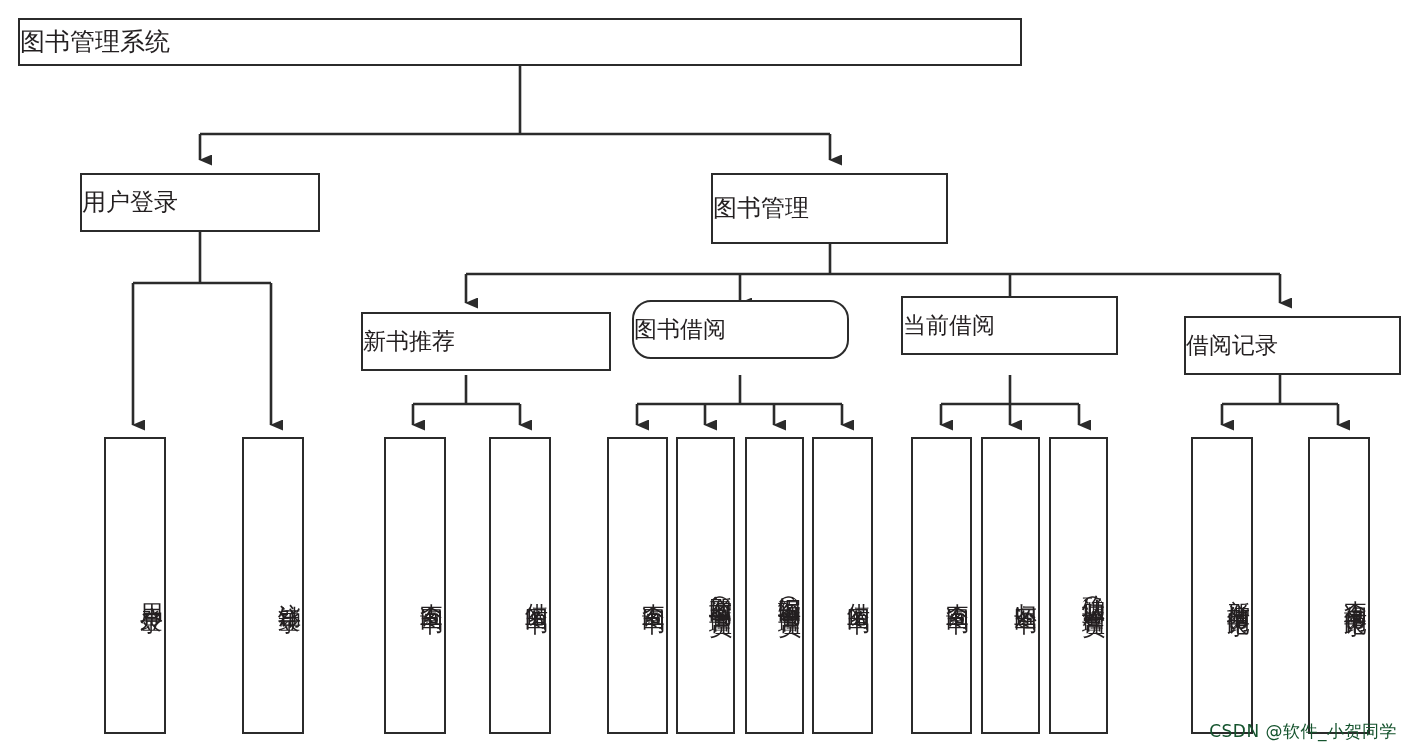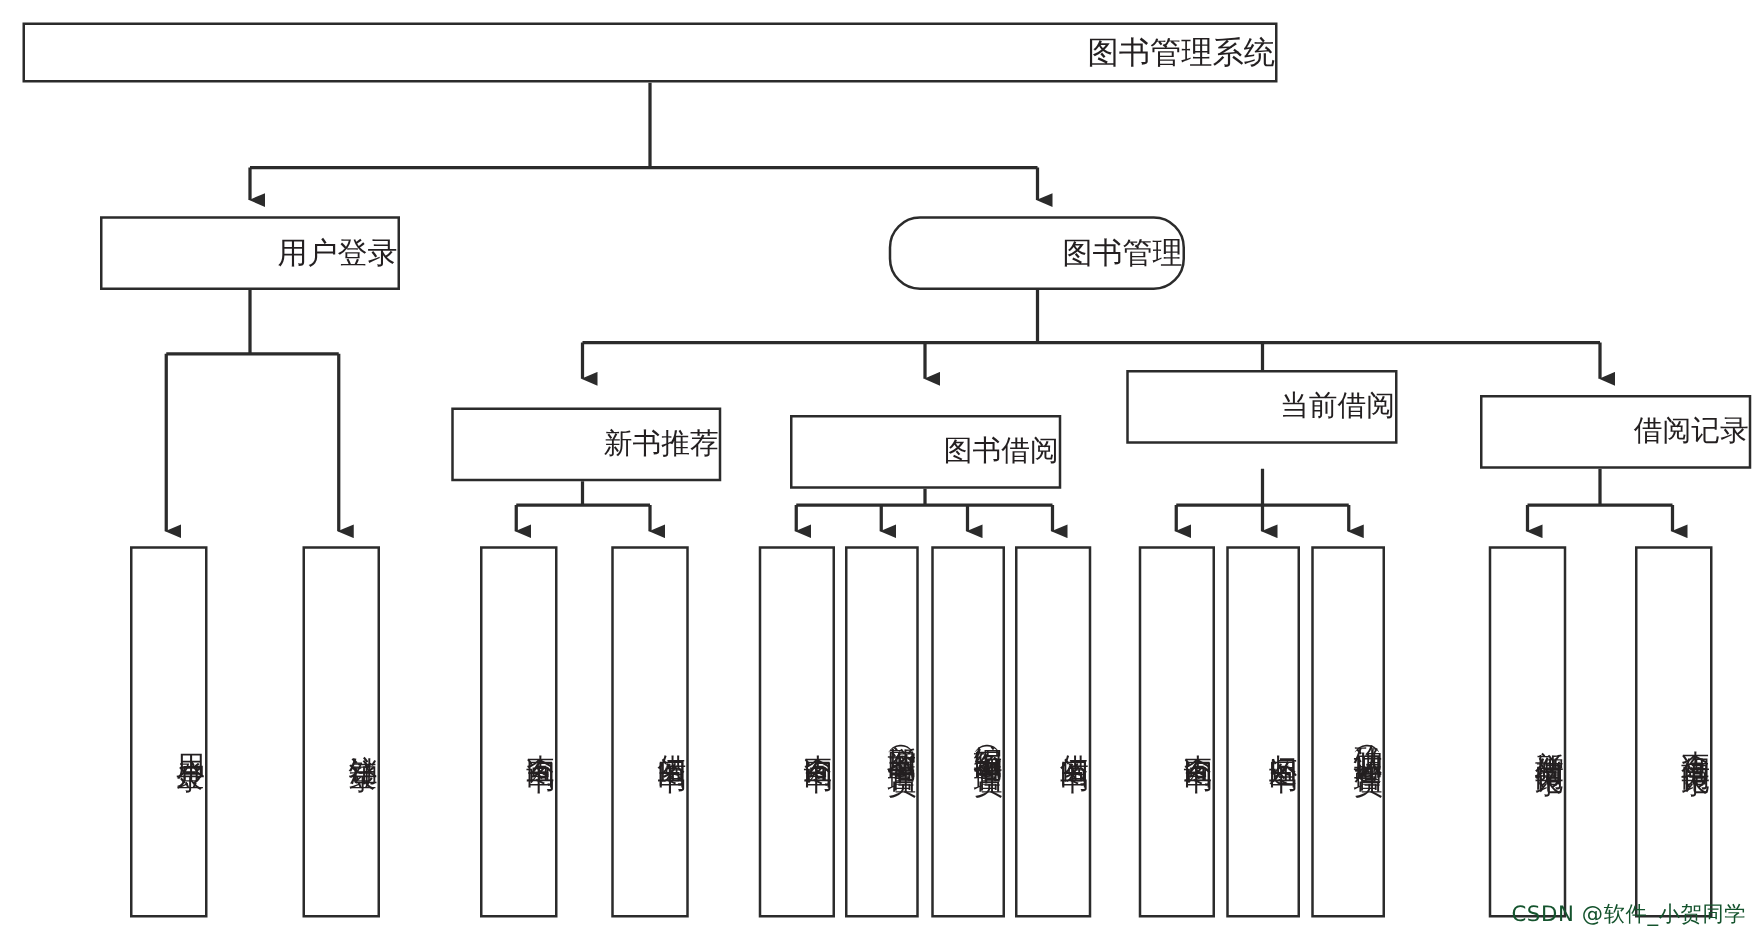--- a/index.html
+++ b/index.html
@@ -23,21 +23,21 @@
     height:747px;
     pointer-events:none;
   }
   .node{
     position:absolute;
     box-sizing:border-box;
     background:#ffffff;
     border:2px solid #2b2b2b;
     display:flex;
     align-items:center;
-    justify-content:flex-end;
+    justify-content:flex-start;
     color:#231f20;
     line-height:1.12;
     text-align:center;
   }
   .node.root{ font-size:25px; }
   .node.lvl2{ font-size:24px; }
   .node.lvl3{ font-size:23px; }
   .node.leaf{
     font-size:23px;
     writing-mode:vertical-rl;
@@ -122,29 +122,29 @@
   </svg>
 
   <div class="node root" style="left:18px;top:18px;width:1004px;height:48px;">
     <span>图书管理系统</span>
   </div>
 
   <div class="node lvl2" style="left:80px;top:173px;width:240px;height:59px;">
     <span>用户登录</span>
   </div>
 
-  <div class="node lvl2" style="left:711px;top:173px;width:237px;height:59px;border-radius:25px;">
+  <div class="node lvl2" style="left:711px;top:173px;width:237px;height:71px;">
     <span>图书管理</span>
   </div>
 
-  <div class="node lvl3" style="left:361px;top:326px;width:216px;height:59px;">
+  <div class="node lvl3" style="left:361px;top:312px;width:250px;height:59px;">
     <span>新书推荐</span>
   </div>
 
-  <div class="node lvl3" style="left:632px;top:332px;width:217px;height:59px;">
+  <div class="node lvl3" style="left:632px;top:300px;width:217px;height:59px;border-radius:19px;">
     <span>图书借阅</span>
   </div>
 
   <div class="node lvl3" style="left:901px;top:296px;width:217px;height:59px;">
     <span>当前借阅</span>
   </div>
 
   <div class="node lvl3" style="left:1172px;top:316px;width:217px;height:59px;margin-left:12px;">
     <span>借阅记录</span>
   </div>

